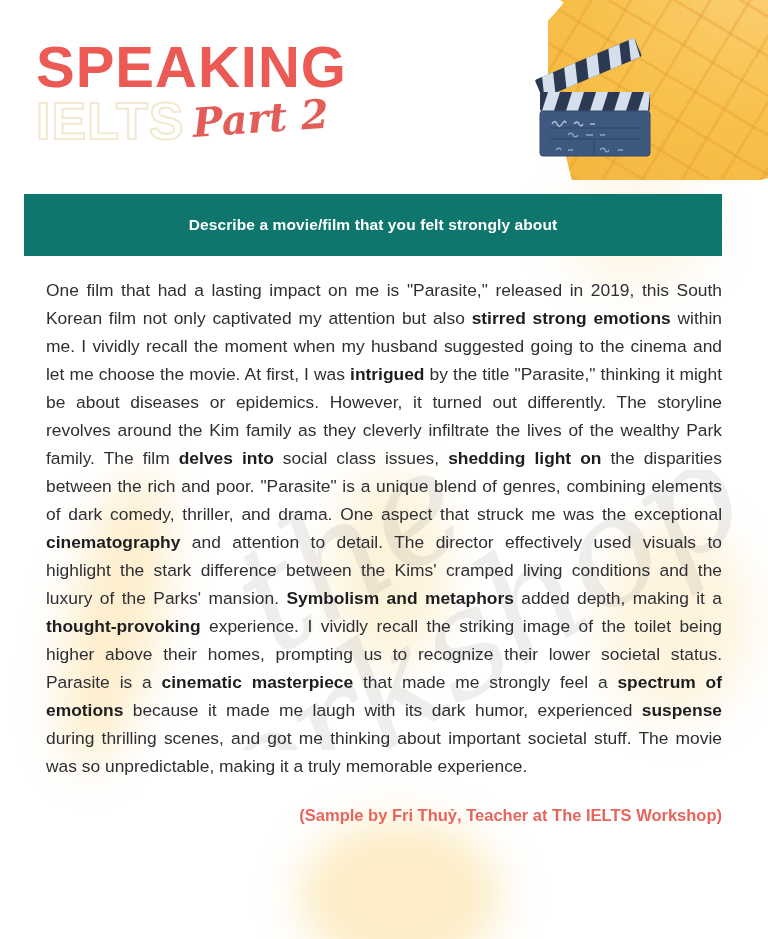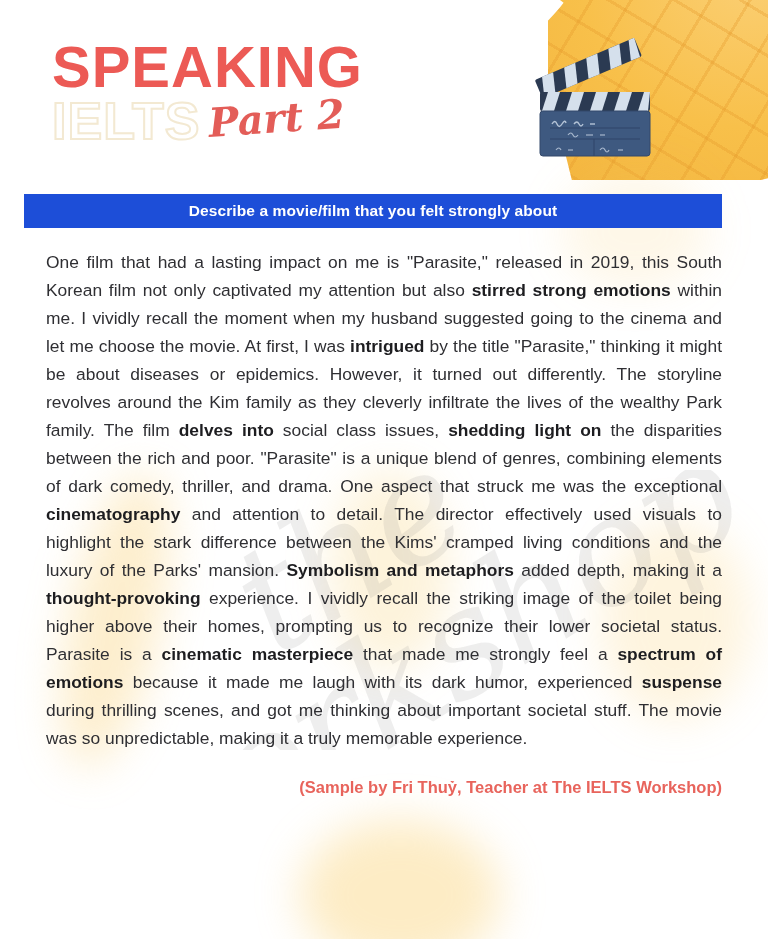--- a/index.html
+++ b/index.html
@@ -107,21 +107,21 @@
     transform: rotate(-32deg);
     text-align: center;
     white-space: pre;
     letter-spacing: -4px;
   }
 
   
   .header {
     position: relative;
     z-index: 3;
-    padding: 40px 0 0 52px;
+    padding: 40px 0 0 36px;
     height: 150px;
     box-sizing: border-box;
   }
   .title-speaking {
     font-family: "Liberation Sans", sans-serif;
     font-weight: bold;
     font-size: 58px;
     line-height: .92;
     letter-spacing: 1px;
     color: #EC5A55;
@@ -163,22 +163,22 @@
     width: 132px;
     height: 120px;
     z-index: 3;
   }
 
   
   .banner {
     position: relative;
     z-index: 3;
     margin: 44px 46px 0 24px;
-    background: #1d4ed8;
-    height: 34px;
+    background: #0f766e;
+    height: 62px;
     display: flex;
     align-items: center;
     justify-content: center;
   }
   .banner-text {
     color: #ffffff;
     font-size: 15.5px;
     font-weight: bold;
     letter-spacing: .1px;
     text-align: center;

